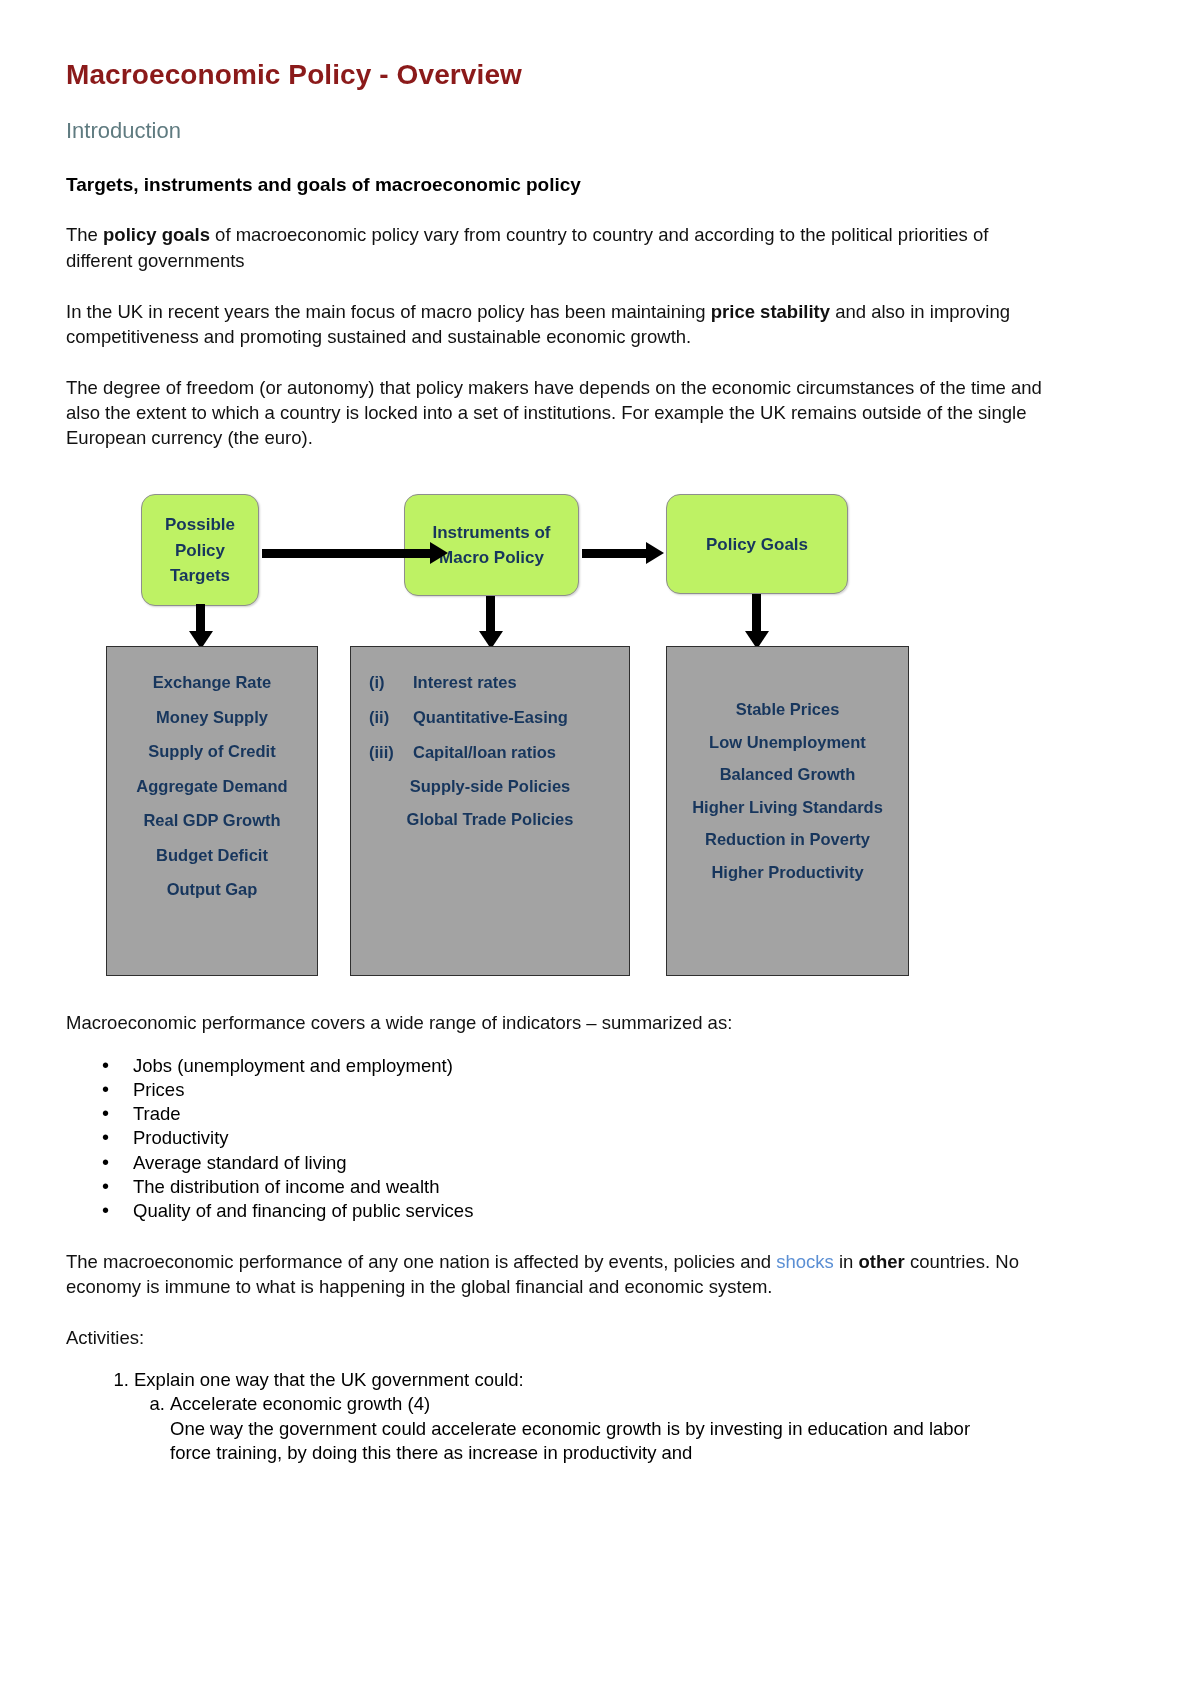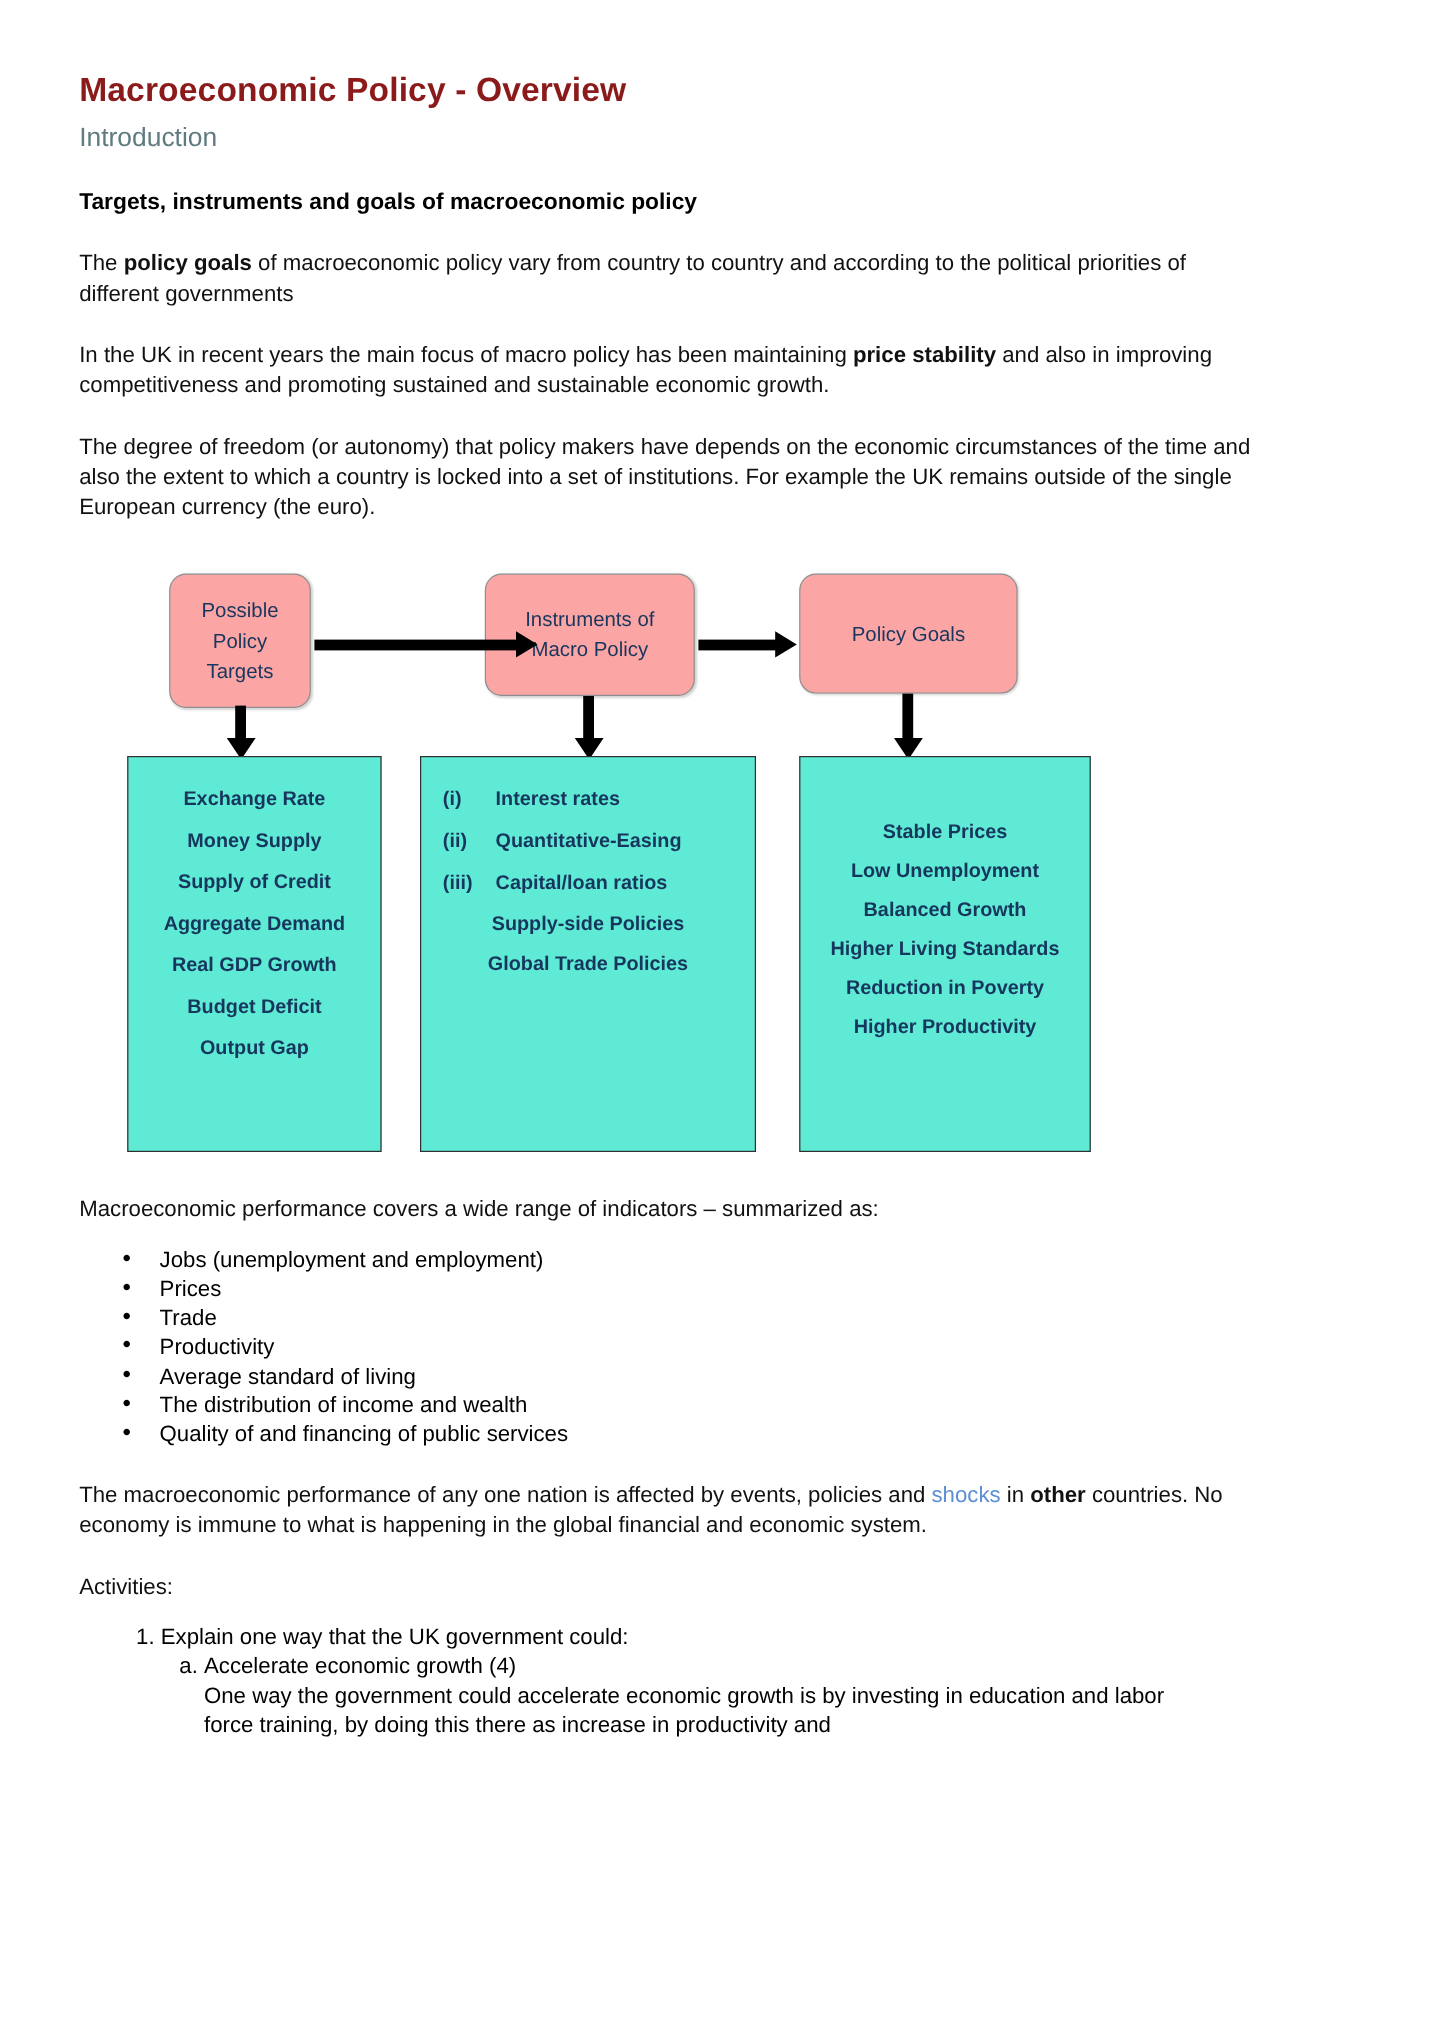--- a/index.html
+++ b/index.html
@@ -29,21 +29,21 @@
     color: #8B1A1A;
     margin: 0 0 0 0;
     line-height: 1.22;
     letter-spacing: 0.1px;
   }
 
   h2.section-heading {
     font-size: 22px;
     font-weight: normal;
     color: #5F7B80;
-    margin: 10px 0 0 0;
+    margin: 26px 0 0 0;
     line-height: 1.2;
   }
 
   h3.sub-heading {
     font-size: 19px;
     font-weight: bold;
     color: #000000;
     margin: 29px 0 0 0;
     line-height: 1.2;
   }
@@ -104,41 +104,41 @@
   
   .diagram {
     position: relative;
     width: 1010px;
     height: 500px;
     margin: 36px 0 0 0;
   }
 
   .top-box {
     position: absolute;
-    background: #fca5a5;
+    background: #bef264;
     border: 1.6px solid #8E8E8E;
     border-radius: 14px;
     box-sizing: border-box;
     display: flex;
     align-items: center;
     justify-content: center;
     text-align: center;
     color: #17365D;
-    font-weight: normal;
+    font-weight: bold;
     font-size: 17px;
     line-height: 1.5;
     box-shadow: 1px 1px 2px rgba(0,0,0,0.18);
   }
   #top-box-targets   { left: 75px;  top: 8px;  width: 118px; height: 112px; }
   #top-box-instr     { left: 338px; top: 8px;  width: 175px; height: 102px; align-items: center; }
   #top-box-goals     { left: 600px; top: 8px;  width: 182px; height: 100px; }
 
   .panel {
     position: absolute;
-    background: #5eead4;
+    background: #a3a3a3;
     border: 1.6px solid #2F2F2F;
     box-sizing: border-box;
     color: #17365D;
     font-weight: bold;
     font-size: 16.5px;
     text-align: center;
     padding-top: 18px;
   }
   #panel-targets { left: 40px;  top: 160px; width: 212px; height: 330px; }
   #panel-instr   { left: 284px; top: 160px; width: 280px; height: 330px; }

